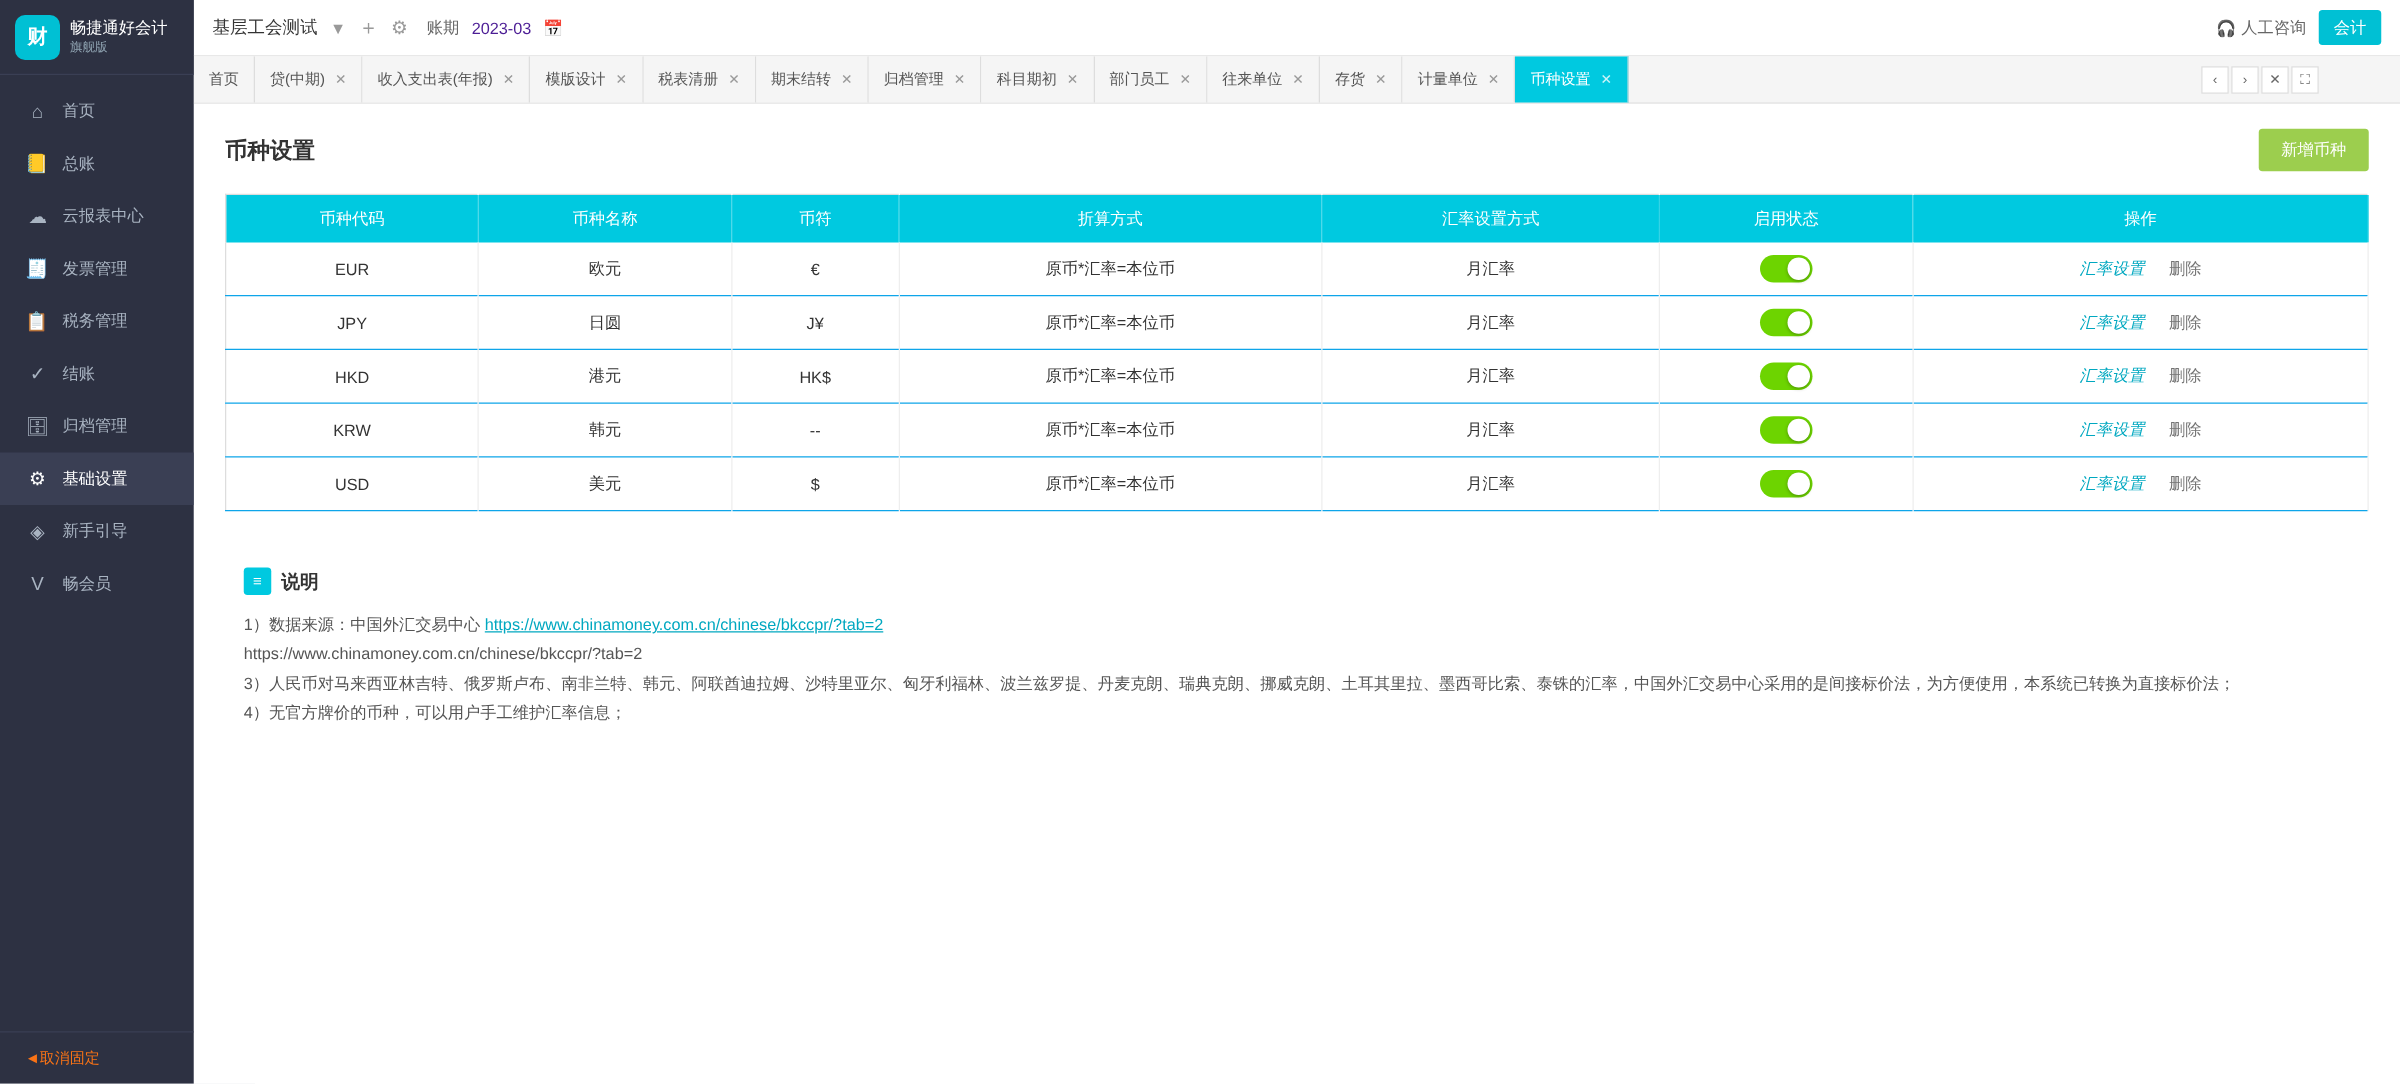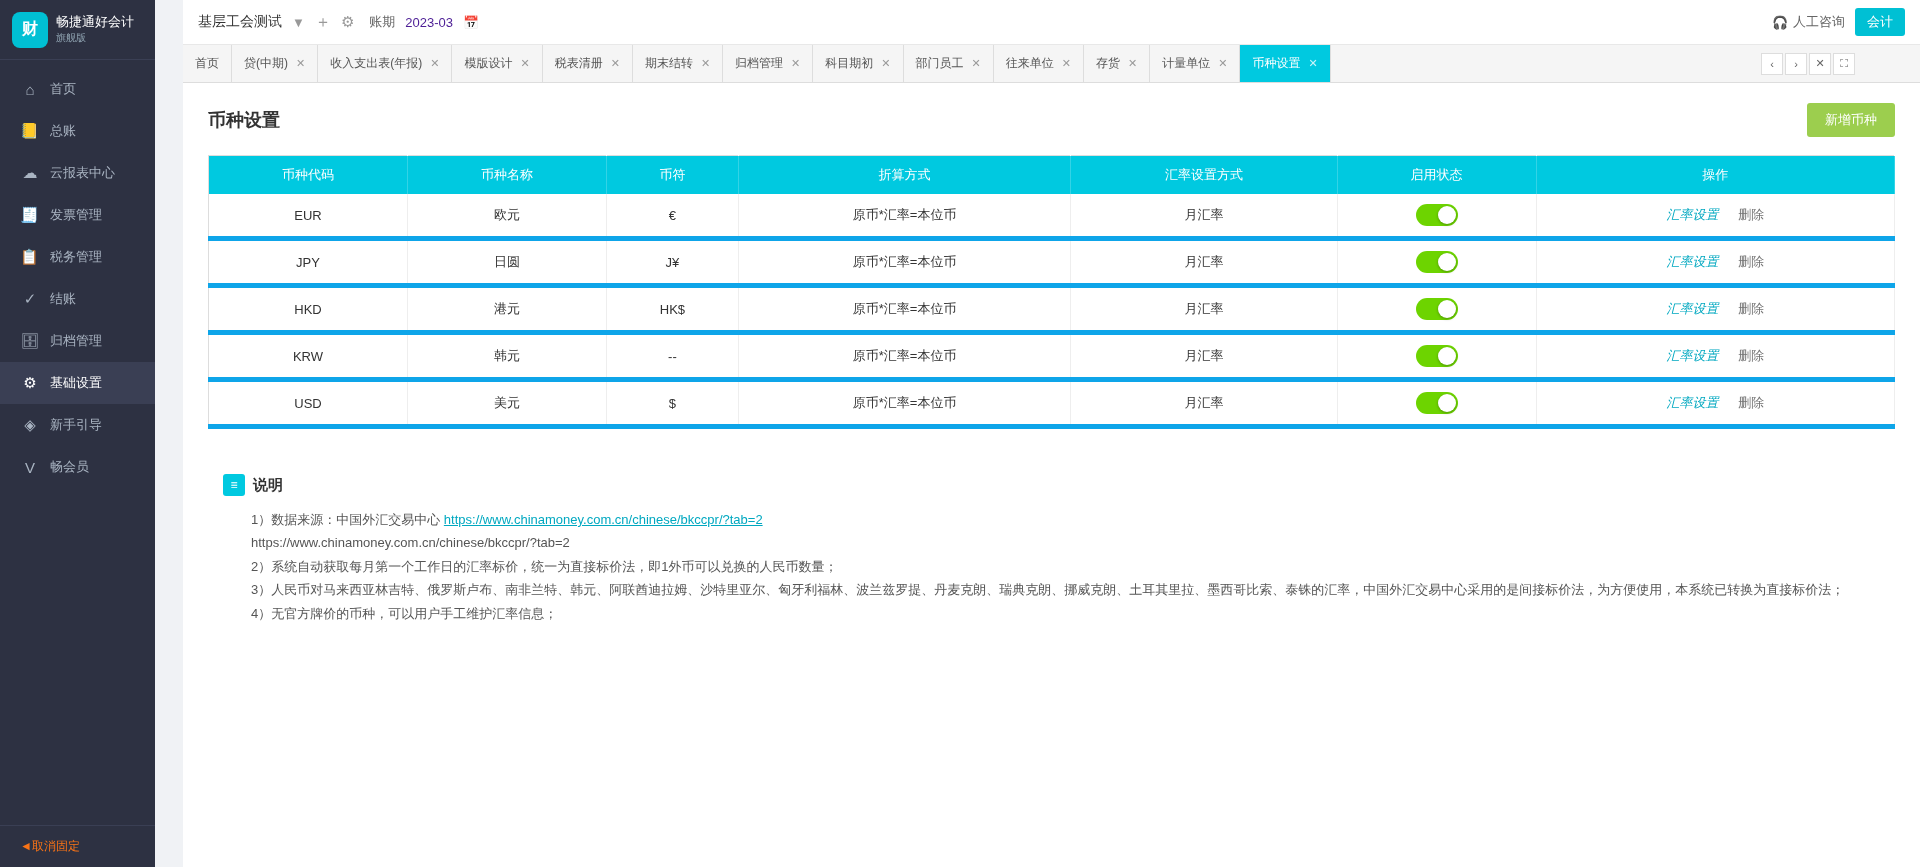--- a/index.html
+++ b/index.html
@@ -70,21 +70,20 @@
       border-top: 1px solid #3a3f54;
     }
 
     
     .main {
       flex: 1;
       display: flex;
       flex-direction: column;
       height: 867px;
       overflow: hidden;
-      padding-left: 28px;
     }
 
     
     .top-header {
       height: 45px;
       background: white;
       display: flex;
       align-items: center;
       padding: 0 15px;
       border-bottom: 1px solid #e8e8e8;
@@ -214,21 +213,21 @@
     }
     .data-table thead th {
       color: white;
       padding: 10px 12px;
       text-align: center;
       font-size: 13px;
       font-weight: 500;
       border-right: 1px solid rgba(255,255,255,0.2);
     }
     .data-table tbody tr {
-      border-bottom: 5px solid #0ea5e9;
+      border-bottom: 1px solid #0ea5e9;
     }
     .data-table tbody td {
       padding: 10px 12px;
       text-align: center;
       font-size: 13px;
       color: #333;
       border-right: 1px solid #eee;
     }
     .action-link {
       color: #00a8c0;
@@ -294,21 +293,20 @@
       font-size: 12px;
     }
     .notes-list {
       list-style: none;
       padding: 0;
     }
     .notes-list li {
       font-size: 13px;
       color: #555;
       line-height: 1.8;
-      margin-left: 28px;
     }
     .notes-link {
       color: #00a8c0;
       text-decoration: underline;
       cursor: pointer;
     }
   </style>
 </head>
 <body>
 
@@ -552,19 +550,18 @@
       <div class="notes-title">
         <div class="notes-icon">≡</div>
         <span>说明</span>
       </div>
       <ul class="notes-list">
         <li>
           <span>1）数据来源：中国外汇交易中心 </span>
           <a class="notes-link">https://www.chinamoney.com.cn/chinese/bkccpr/?tab=2</a>
         </li>
         <li><span>https://www.chinamoney.com.cn/chinese/bkccpr/?tab=2</span></li>
-        <li><span>2）系统自动获取每月第一个工作日的汇率标价，统一为直接标价法，即1外币可以兑换的人民币数量；</span></li>
         <li><span>3）人民币对马来西亚林吉特、俄罗斯卢布、南非兰特、韩元、阿联酋迪拉姆、沙特里亚尔、匈牙利福林、波兰兹罗提、丹麦克朗、瑞典克朗、挪威克朗、土耳其里拉、墨西哥比索、泰铢的汇率，中国外汇交易中心采用的是间接标价法，为方便使用，本系统已转换为直接标价法；</span></li>
         <li><span>4）无官方牌价的币种，可以用户手工维护汇率信息；</span></li>
       </ul>
     </div>
   </div>
 </div>
 
 </body></html>

